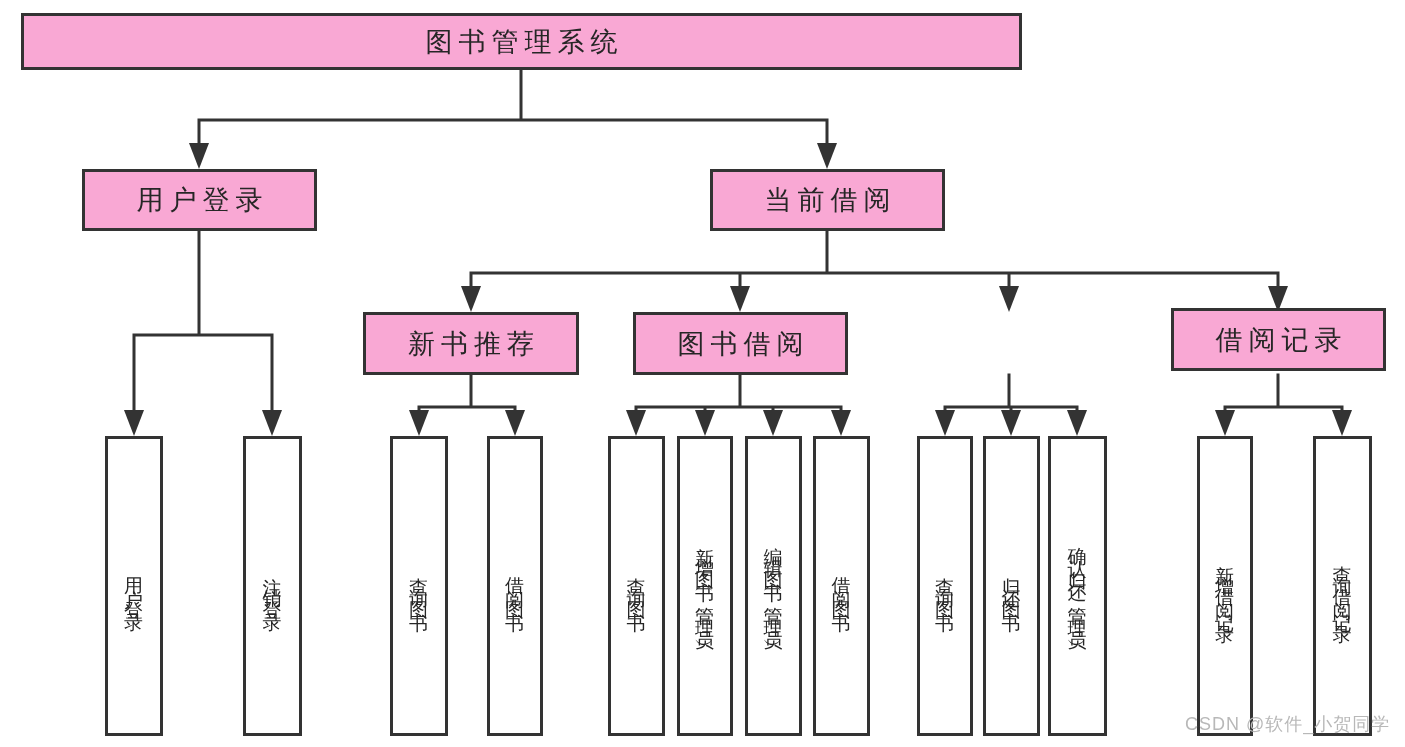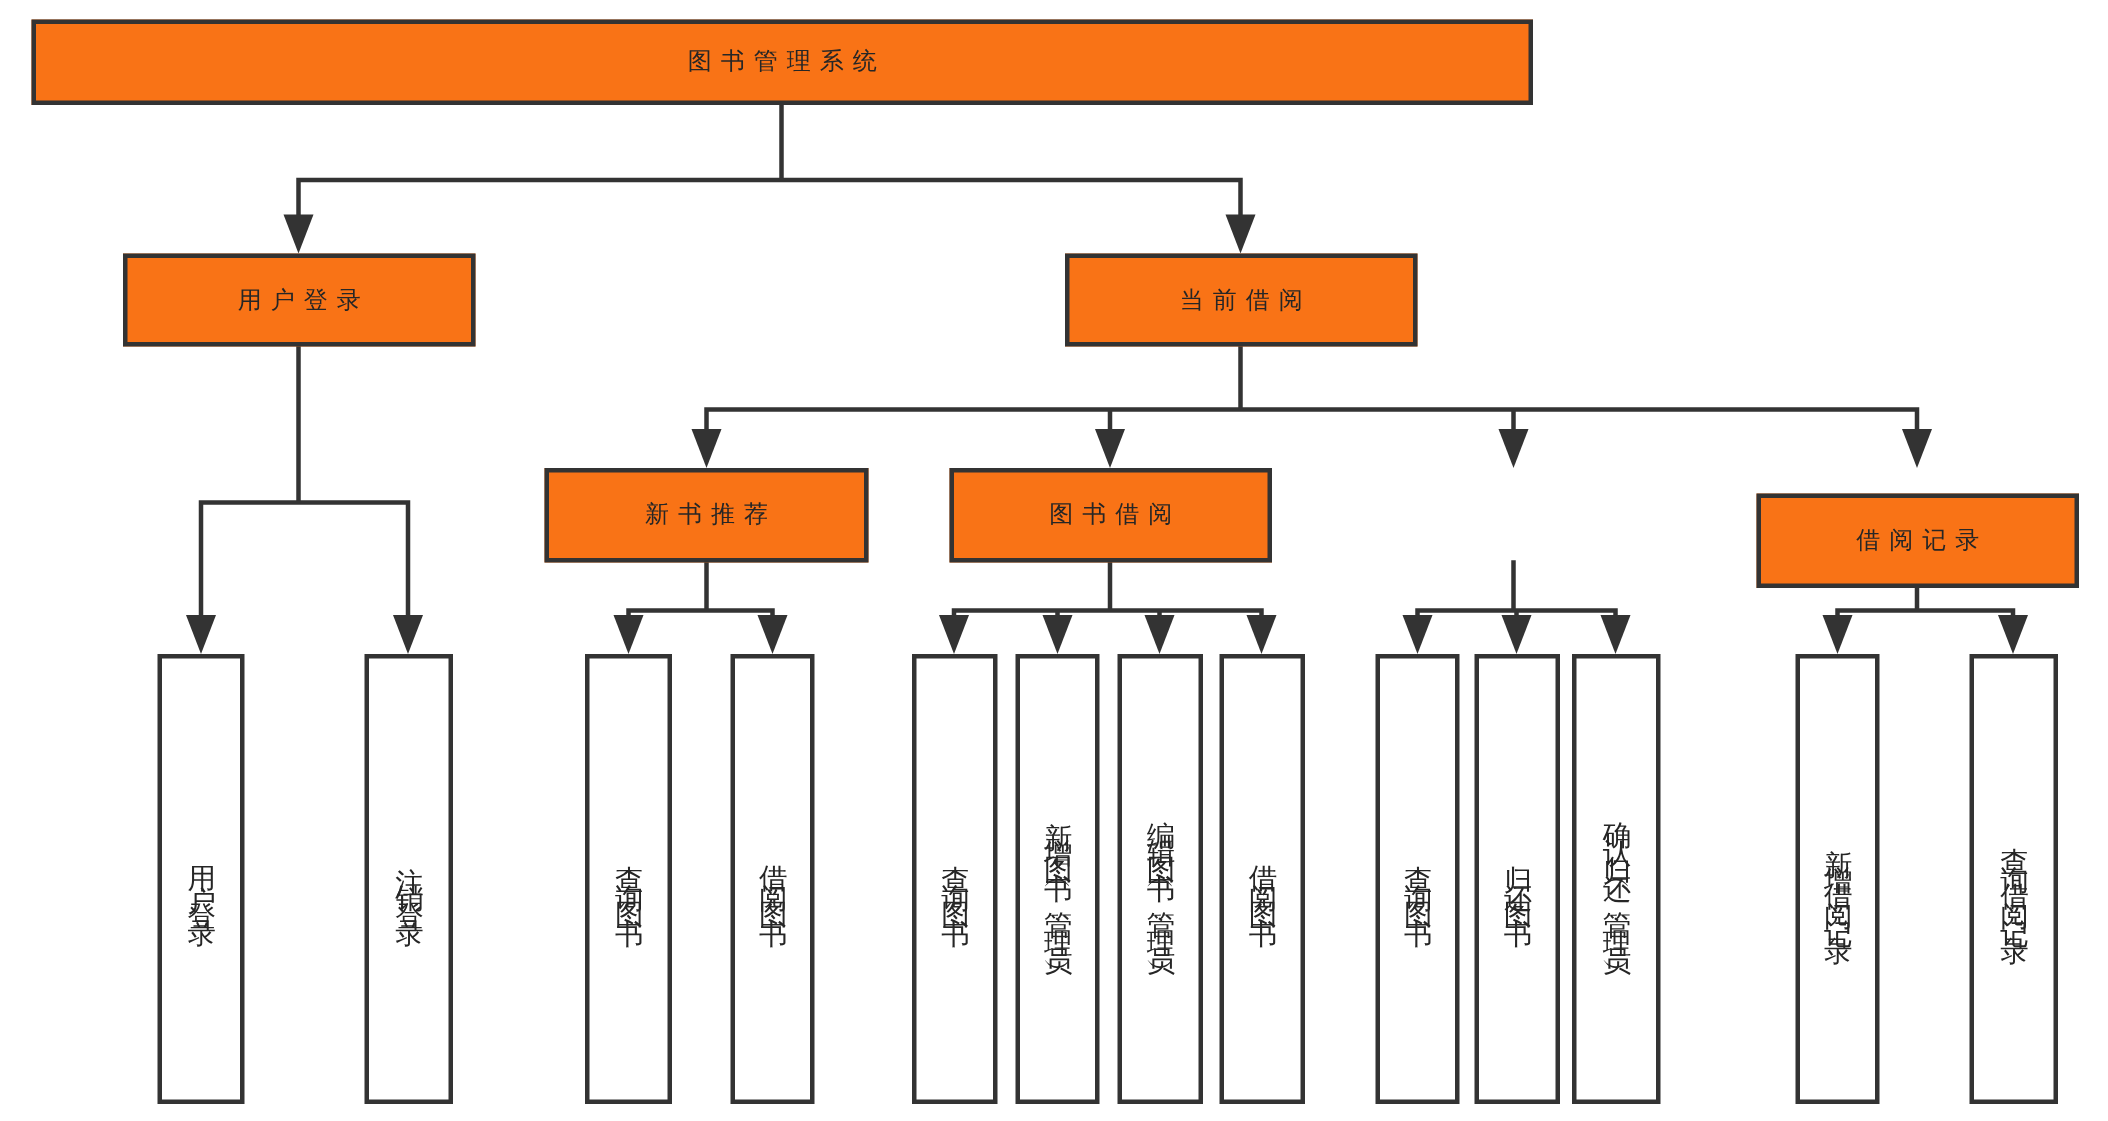--- a/index.html
+++ b/index.html
@@ -26,26 +26,26 @@
     stroke-linecap: square;
   }
   .wires polygon {
     fill: var(--line, #333333);
     stroke: none;
   }
   .node {
     position: absolute;
     box-sizing: border-box;
     border: 3px solid var(--line, #333333);
-    background: #f97316;
+    background: #f9a8d4;
     display: flex;
     align-items: center;
     justify-content: center;
     color: var(--text, #262626);
-    font-size: 16px;
+    font-size: 27px;
     letter-spacing: 6px;
     text-indent: 6px;
     white-space: nowrap;
   }
   .leaf {
     position: absolute;
     top: 436px;
     height: 300px;
     box-sizing: border-box;
     border: 3px solid var(--line, #333333);
@@ -127,21 +127,21 @@
   <div class="node" style="left:710px;top:169px;width:235px;height:62px">
     <span>当前借阅</span>
   </div>
 
   <div class="node" style="left:633px;top:312px;width:215px;height:63px">
     <span>图书借阅</span>
   </div>
   <div class="node" style="left:363px;top:312px;width:216px;height:63px">
     <span>新书推荐</span>
   </div>
-  <div class="node" style="left:1171px;top:329px;width:215px;height:63px">
+  <div class="node" style="left:1171px;top:308px;width:215px;height:63px">
     <span>借阅记录</span>
   </div>
 
   <div class="leaf" style="left:105px;width:58px">
     <span>用户登录</span>
   </div>
   <div class="leaf" style="left:243px;width:59px">
     <span>注销登录</span>
   </div>
 
@@ -175,14 +175,15 @@
     <span>确认归还（管理员）</span>
   </div>
 
   <div class="leaf" style="left:1197px;width:56px">
     <span>新增借阅记录</span>
   </div>
   <div class="leaf" style="left:1313px;width:59px">
     <span>查询借阅记录</span>
   </div>
 
+  <div class="watermark">CSDN @软件_小贺同学</div>
 
 </div>
 
 </body></html>

